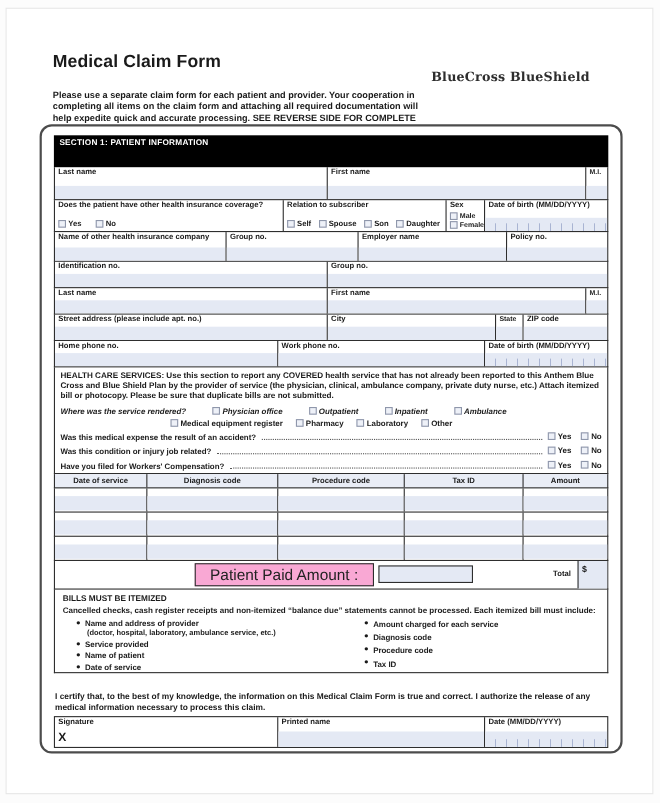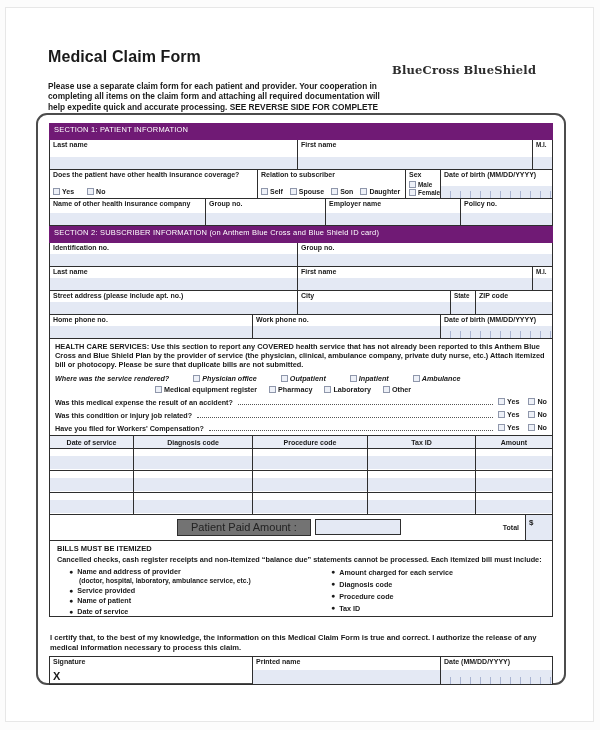--- a/index.html
+++ b/index.html
@@ -6,21 +6,21 @@
   html,body { width:600px; height:730px; }
   body { background:#fcfcfc; font-family:"Liberation Sans", sans-serif; color:#1a1a1a; position:relative; overflow:hidden; }
   .page-edge { position:absolute; left:5px; top:7px; width:589px; height:715px; background:#fff; border:1px solid #e7e7e7; }
 
   .doc-title { position:absolute; left:48px; top:48px; font-size:16px; font-weight:bold; letter-spacing:0.1px; }
   .logo { position:absolute; left:392px; top:63px; font-family:"DejaVu Serif","Liberation Serif",serif; font-weight:bold; font-size:11.5px; color:#2d2d2d; letter-spacing:0.2px; }
   .intro { position:absolute; left:48px; top:81px; width:338px; font-size:8.3px; font-weight:bold; line-height:10.3px; }
 
   .form-outer { position:absolute; left:36px; top:113px; width:530px; height:572px; border:2px solid #4c4c4c; border-radius:11px; padding:8px 11px; background:#fff; }
 
-  .secbar { height:17px; background:#701a75; color:#fff; font-size:7.5px; font-weight:normal; line-height:13px; padding:0 5px; letter-spacing:0.2px; }
+  .secbar { height:29px; background:#000000; color:#fff; font-size:7.5px; font-weight:bold; line-height:13px; padding:0 5px; letter-spacing:0.2px; }
 
   .frow { display:flex; border:1px solid #2e2e2e; border-top:none; }
   .cell { position:relative; display:flex; flex-direction:column; padding:1px 3px 0; overflow:hidden; }
   .cell + .cell { border-left:1px solid #2e2e2e; }
   .flabel { font-size:7px; font-weight:bold; line-height:8.5px; white-space:nowrap; }
   .flabel.tiny { font-size:6.3px; }
   .finput { margin:auto -3px 0; height:12px; background:#e4e9f4; }
   .ticks { background-color:#e4e9f4;
            background-image:repeating-linear-gradient(90deg, transparent 0px, transparent 9px, #a9b4d2 9px, #a9b4d2 10px);
            background-size:100% 7px; background-position:left bottom; background-repeat:no-repeat; }
@@ -42,21 +42,21 @@
 
   .thead { display:flex; height:13px; background:#e9edf6; border-left:1px solid #2e2e2e; border-right:1px solid #2e2e2e; border-bottom:1px solid #2e2e2e; }
   .th { font-size:7px; font-weight:bold; text-align:center; line-height:13px; }
   .th + .th, .td + .td { border-left:1px solid #2e2e2e; }
   .trow { display:flex; height:22px; border-left:1px solid #2e2e2e; border-right:1px solid #2e2e2e; border-bottom:1px solid #2e2e2e; }
   .td { position:relative; }
   .strip { position:absolute; left:0; right:0; bottom:1px; height:13px; background:#e4e9f4; }
   .c1 { width:83px; } .c2 { width:119px; } .c3 { width:115px; } .c4 { width:108px; } .c5 { flex:1; }
 
   .paidrow { position:relative; display:flex; align-items:center; height:26px; border:1px solid #2e2e2e; border-top:none; }
-  .ppa-box { margin-left:127px; border:1.5px solid #2e2e2e; background:#737373; font-size:11px; color:#222; padding:1px 13px 2px; white-space:nowrap; }
+  .ppa-box { margin-left:127px; border:1.5px solid #2e2e2e; background:#f9a8d4; font-size:14px; color:#222; padding:1px 13px 2px; white-space:nowrap; }
   .ppa-input { width:86px; height:16px; background:#e4e9f4; border:1.5px solid #2e2e2e; margin-left:4px; }
   .total-label { position:absolute; right:33px; top:9px; font-size:7px; font-weight:bold; }
   .total-cell { position:absolute; right:0; top:0; bottom:0; width:27px; background:#e4e9f4; border-left:1px solid #2e2e2e; font-size:8px; font-weight:bold; padding:3px 0 0 3px; }
 
   .bills { border:1px solid #2e2e2e; border-top:none; padding:3px 7px 2px; height:76px; }
   .bills-title { font-size:7.5px; font-weight:bold; }
   .bills-intro { font-size:7.3px; font-weight:bold; margin-top:2px; }
   .bills-cols { display:flex; margin-top:3px; }
   .bcol-l { width:262px; } .bcol-r { flex:1; }
   .bline { display:flex; gap:4px; font-size:7.2px; font-weight:bold; line-height:10.5px; padding-left:12px; }
@@ -168,21 +168,20 @@
     <div class="cell w135">
       <span class="flabel">Employer name</span>
       <div class="finput"></div>
     </div>
     <div class="cell w114">
       <span class="flabel">Policy no.</span>
       <div class="finput"></div>
     </div>
   </div>
 
-  <div class="secbar">SECTION 2:  SUBSCRIBER INFORMATION (on Anthem Blue Cross and Blue Shield ID card)</div>
   <div class="frow h24">
     <div class="cell w247">
       <span class="flabel">Identification no.</span>
       <div class="finput"></div>
     </div>
     <div class="cell" style="flex:1">
       <span class="flabel">Group no.</span>
       <div class="finput"></div>
     </div>
   </div>

